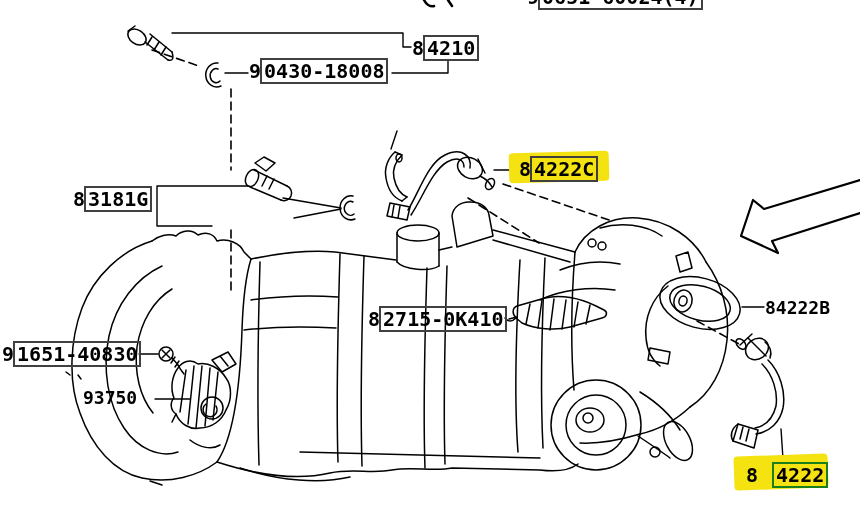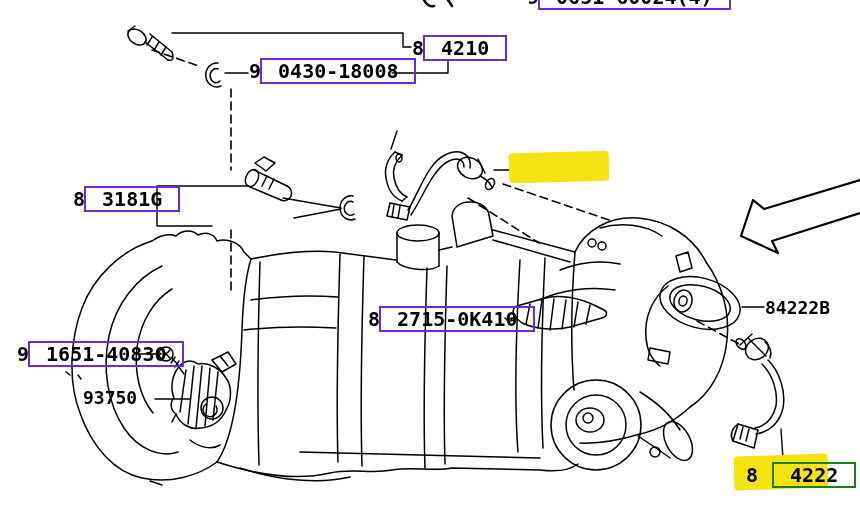--- a/index.html
+++ b/index.html
@@ -4,21 +4,21 @@
 <style>
   html,body{margin:0;padding:0;background:#fff;}
   #stage{position:relative;width:860px;height:532px;background:#fff;overflow:hidden;
          font-family:"DejaVu Sans Mono",monospace;}
   svg{position:absolute;left:0;top:0;}
   .hl{position:absolute;background:#f5e211;border-radius:4px;}
   .part-label{position:absolute;font-weight:bold;font-size:20px;line-height:20px;
               color:#000;white-space:nowrap;}
   .part-label.plain{font-size:18px;line-height:23px;}
   .pfx{display:inline-block;}
-  .boxed{display:inline-block;border:2px solid #6d28d9;padding:1px 16px;margin-left:-1px;}
+  .boxed{display:inline-block;border:2px solid #404040;padding:1px 2px;margin-left:-1px;}
   .boxed.green{border-color:#1a7f1a;margin-left:14px;}
 </style>
 </head>
 <body>
 
 <div id="stage">
 
 <svg width="860" height="532" viewBox="0 0 860 532" fill="none" stroke="#000" stroke-width="1.5" stroke-linecap="round" stroke-linejoin="round">
 
   <g stroke-width="2.6">
@@ -205,31 +205,34 @@
 
 <div class="part-label" style="left:412px;top:35px;">
   <span class="pfx">8</span><span class="boxed">4210</span>
 </div>
 
 <div class="part-label" style="left:249px;top:58px;">
   <span class="pfx">9</span><span class="boxed">0430-18008</span>
 </div>
 
 
+<div class="part-label" style="left:519px;top:156px;">
+  <span class="pfx">8</span><span class="boxed">4222C</span>
+</div>
 
 <div class="part-label" style="left:73px;top:186px;">
   <span class="pfx">8</span><span class="boxed">3181G</span>
 </div>
 
 
 <div class="part-label" style="left:368px;top:306px;">
   <span class="pfx">8</span><span class="boxed">2715-0K410</span>
 </div>
 
-<div class="part-label" style="left:2px;top:341px;margin-left:15px;">
+<div class="part-label" style="left:2px;top:341px;">
   <span class="pfx">9</span><span class="boxed">1651-40830</span>
 </div>
 
 <div class="part-label plain" style="left:83px;top:386px;">
   <span>93750</span>
 </div>
 
 <div class="part-label plain" style="left:765px;top:296px;">
   <span>84222B</span>
 </div>

